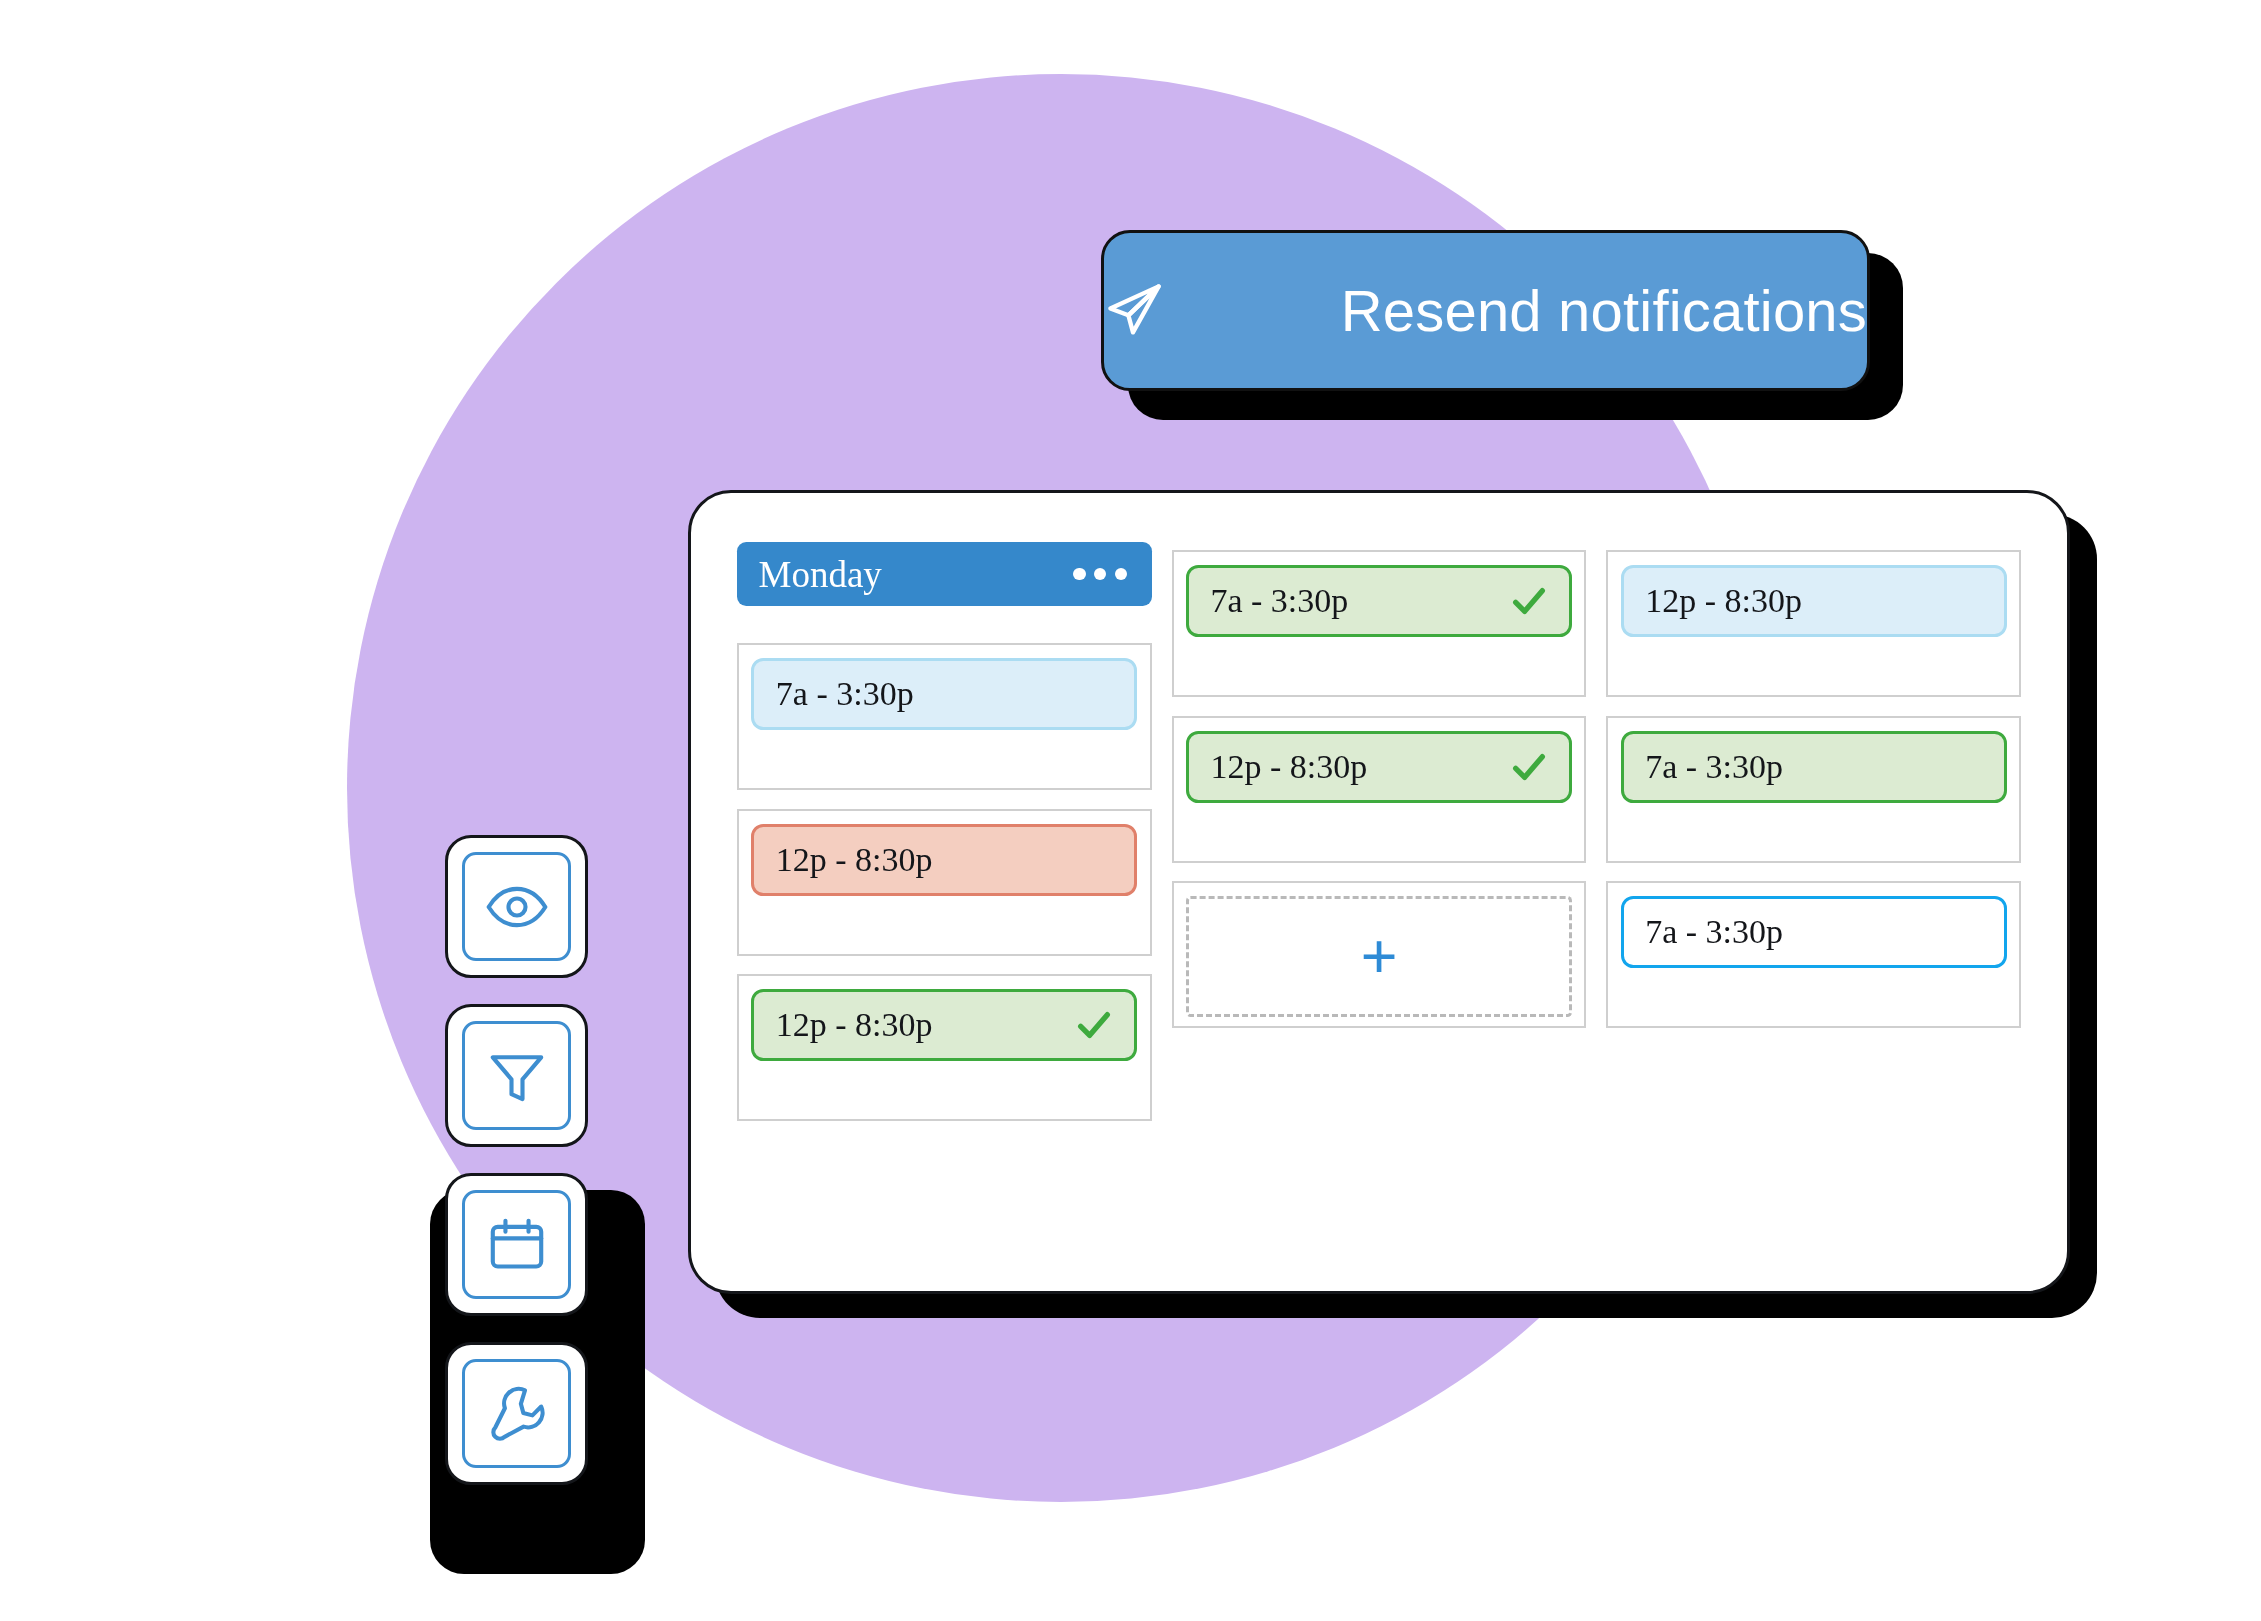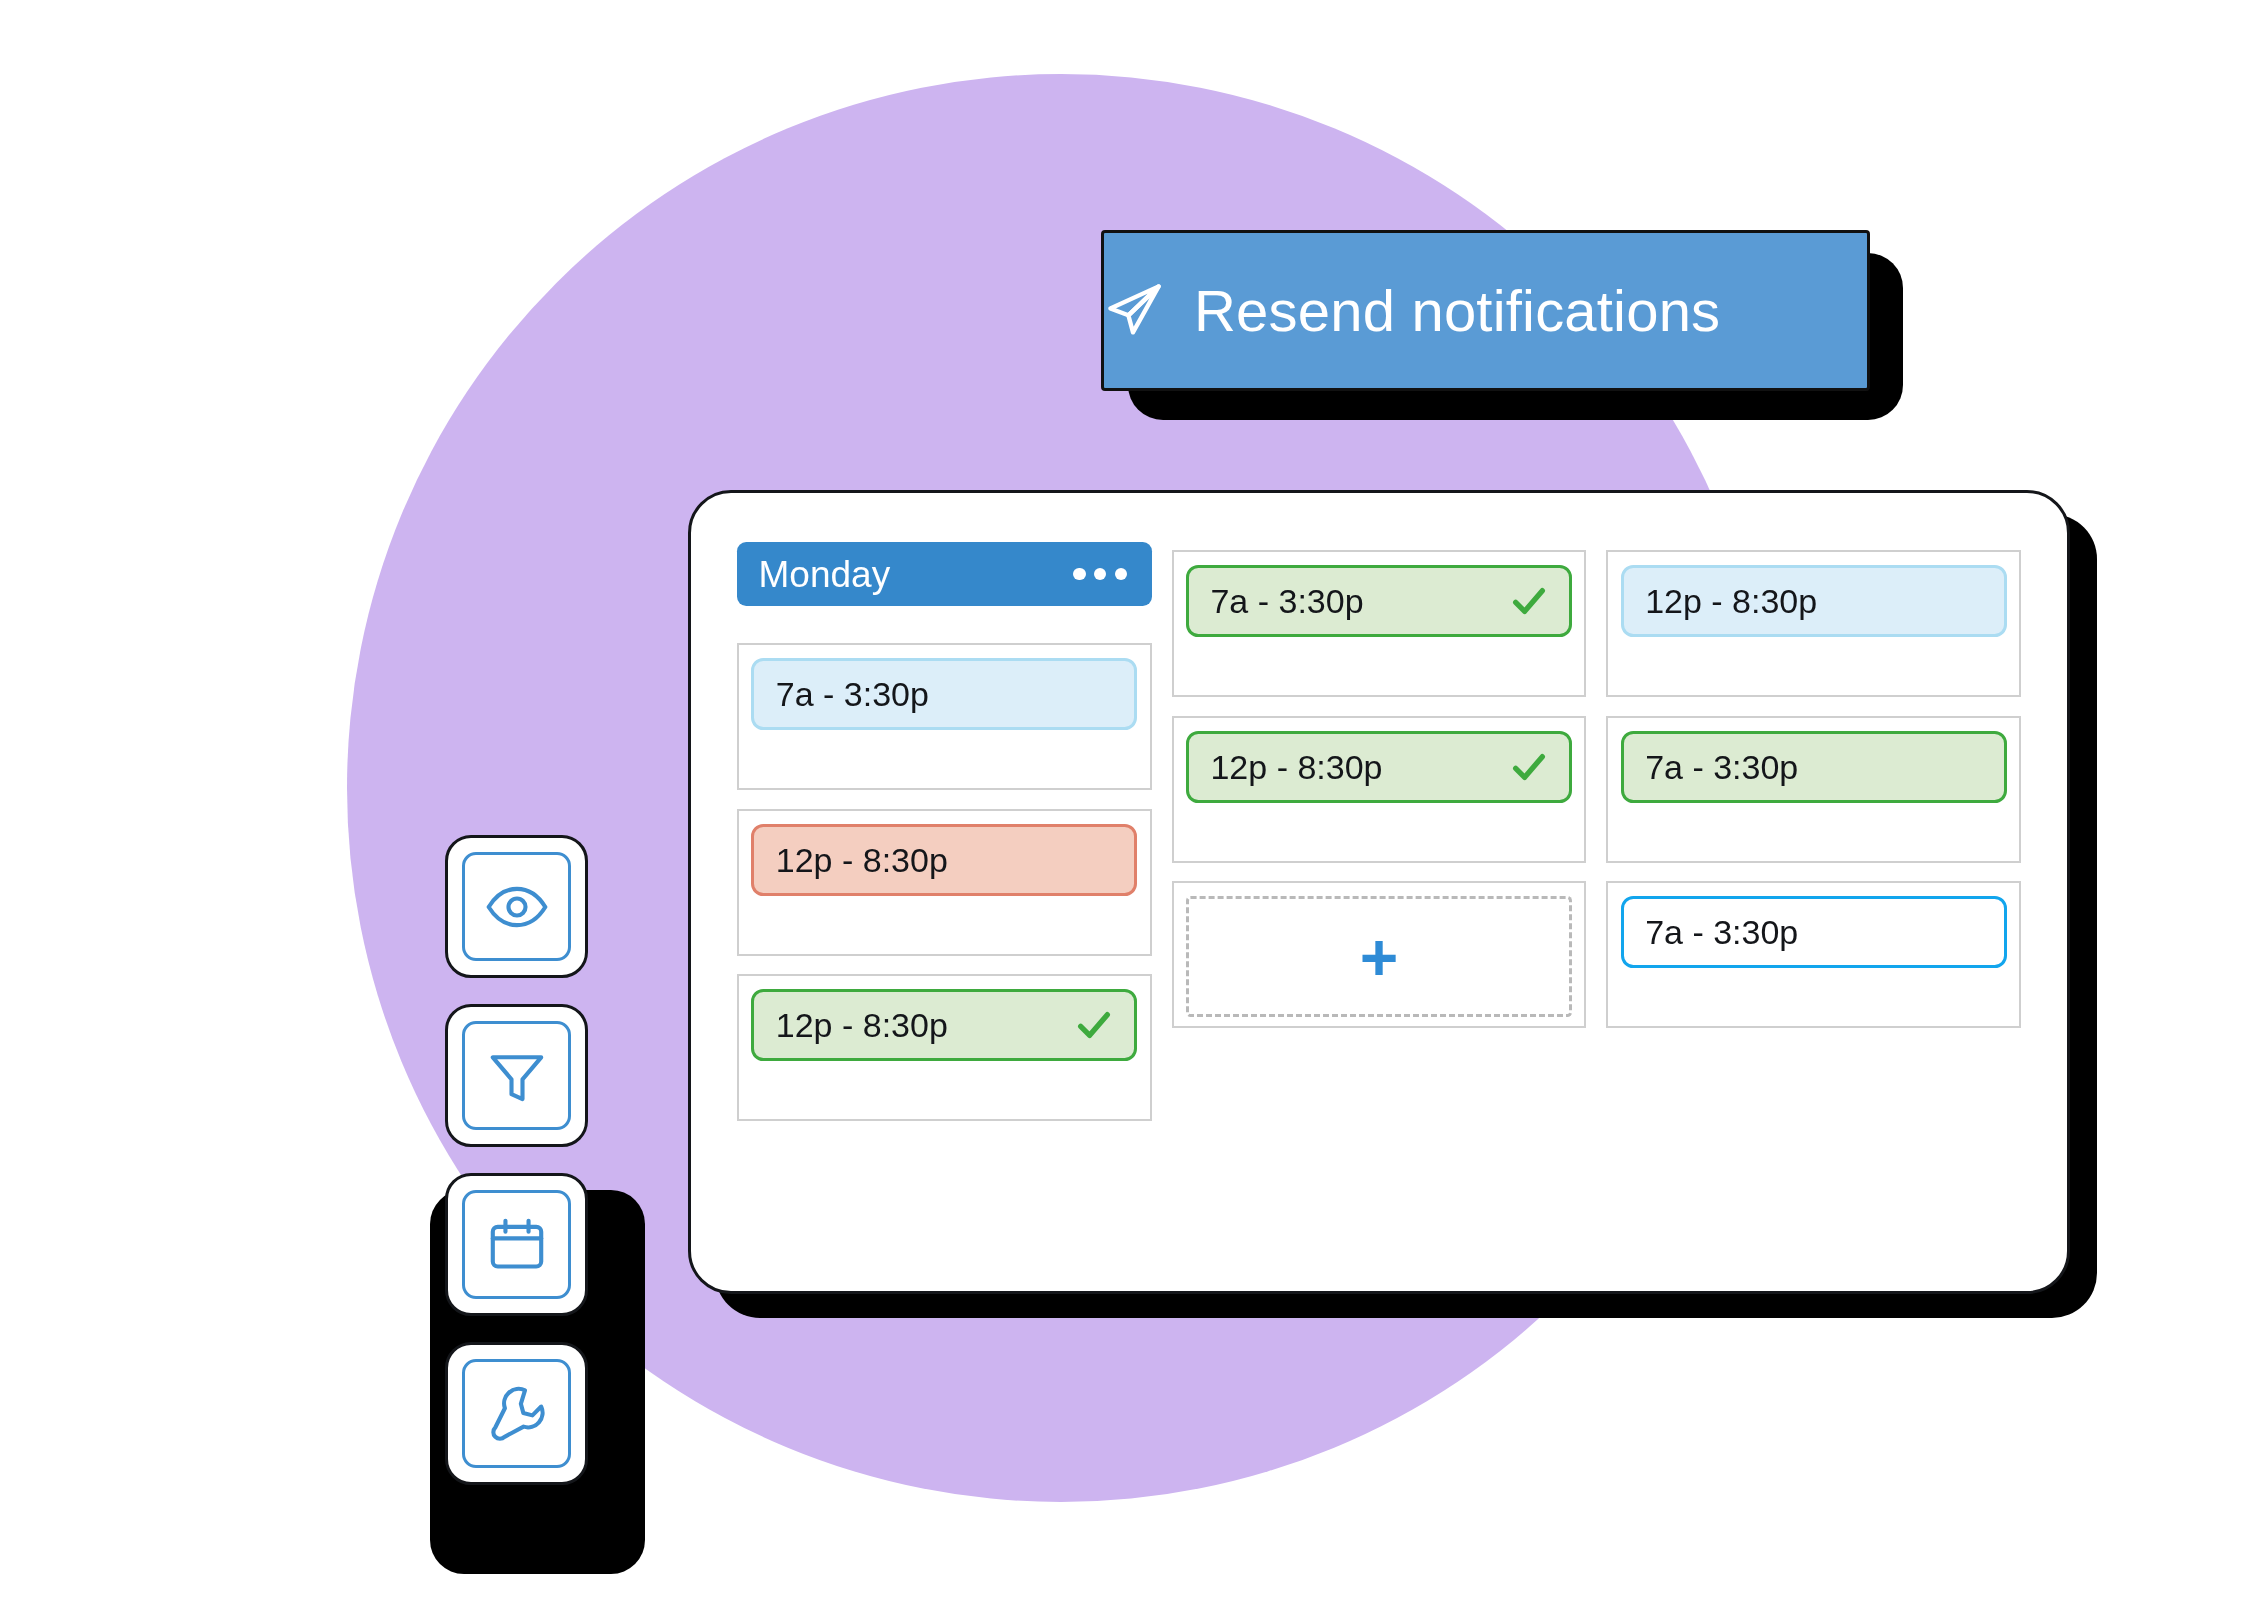--- a/index.html
+++ b/index.html
@@ -30,25 +30,25 @@
   .resend-shadow{
     left:1128px; top:253px;
     width:775px; height:167px;
     border-radius:35px;
     z-index:4;
   }
   .resend-btn{
     position:absolute;
     left:1101px; top:230px;
     width:769px; height:161px;
-    border-radius:4px;
+    border-radius:29px;
     background:#5A9BD5;
     border:3.1px solid #111;
     box-sizing:border-box;
-    display:flex;align-items:center;justify-content:flex-start;gap:29px;
+    display:flex;align-items:center;justify-content:space-between;gap:29px;
     z-index:5;
     cursor:pointer;
   }
   .resend-btn .plane{width:61px;height:61px;flex:0 0 auto;display:block;}
   .resend-label{
     color:#ffffff;
     font-size:58px;
     line-height:1;
     letter-spacing:0.2px;
     white-space:nowrap;
@@ -73,20 +73,21 @@
     z-index:4;
     padding:49px 46px 46px 46px;
   }
   .cal-grid{
     width:100%;height:100%;
     display:grid;
     grid-template-columns:repeat(3,1fr);
     column-gap:20px;
     grid-template-rows:auto;
     align-content:start;
+    font-family:Liberation Serif, serif;
   }
   .day-col{display:flex;flex-direction:column;}
 
   .day-header{
     background:#3588CB;
     border-radius:9.2px;
     height:64px;
     display:flex;align-items:center;justify-content:space-between;
     padding:0 21.5px;
     box-sizing:border-box;

